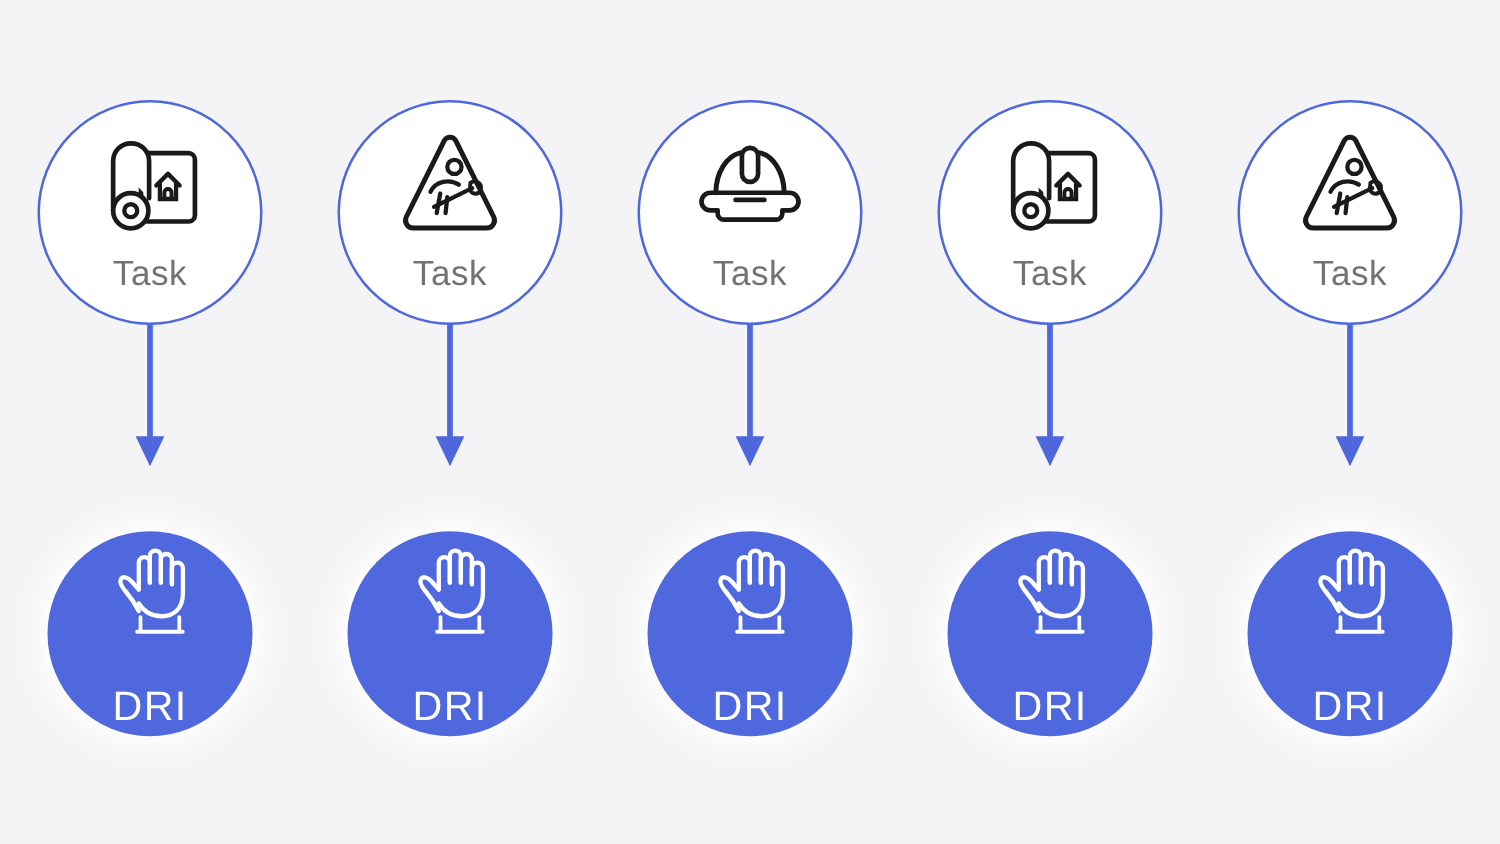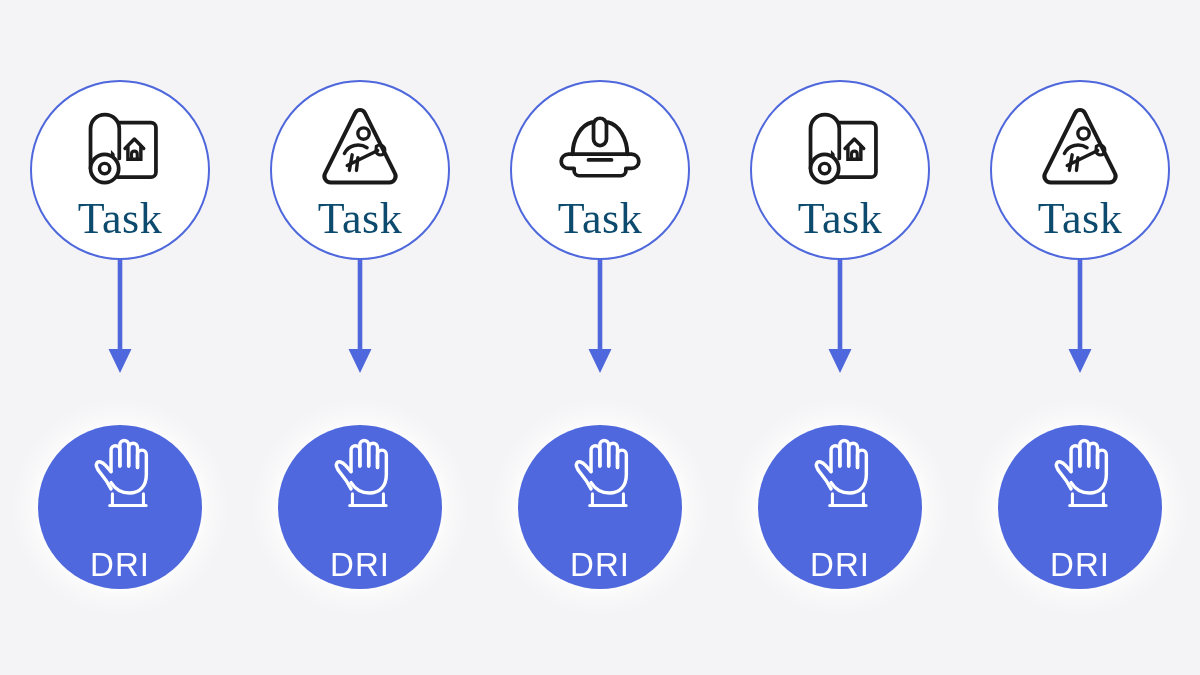--- a/index.html
+++ b/index.html
@@ -34,25 +34,24 @@
     flex-shrink: 0;
   }
   .task-icon {
     height: 98px;
     display: flex;
     align-items: center;
     justify-content: center;
   }
   .task-icon svg { display: block; }
   .task-label {
-    font-size: 44px;
+    font-size: 28px;
     line-height: 46px;
-    color: #0c4a6e;
+    color: #737373;
     letter-spacing: 0.5px;
-    font-family: Liberation Serif, serif;
   }
   .arrow {
     height: 114px;
     margin-top: -1px;
     flex-shrink: 0;
   }
   .arrow svg { display: block; }
   .dri-circle {
     margin-top: 52px;
     width: 164px;

